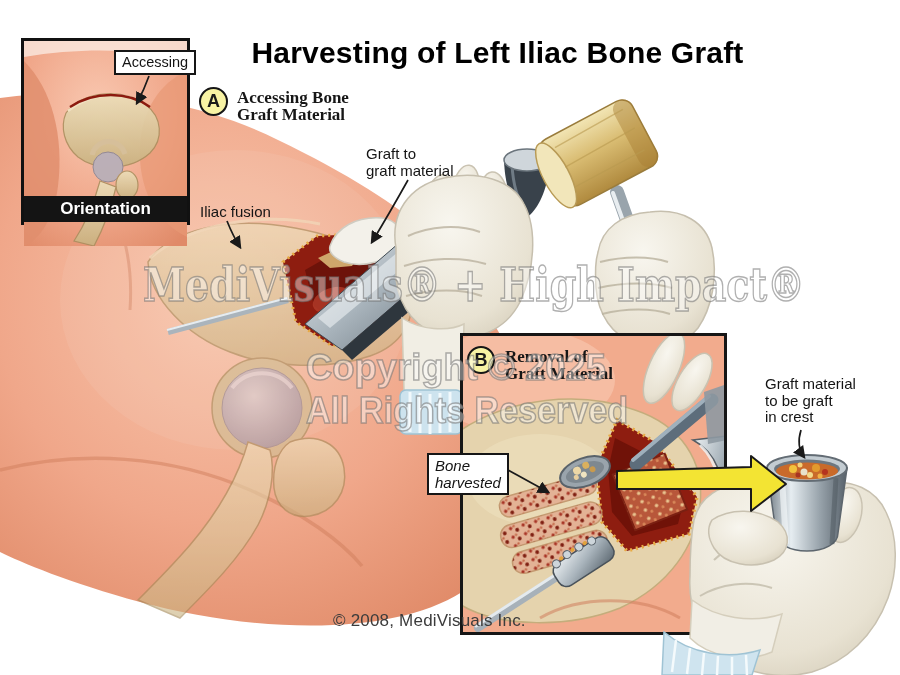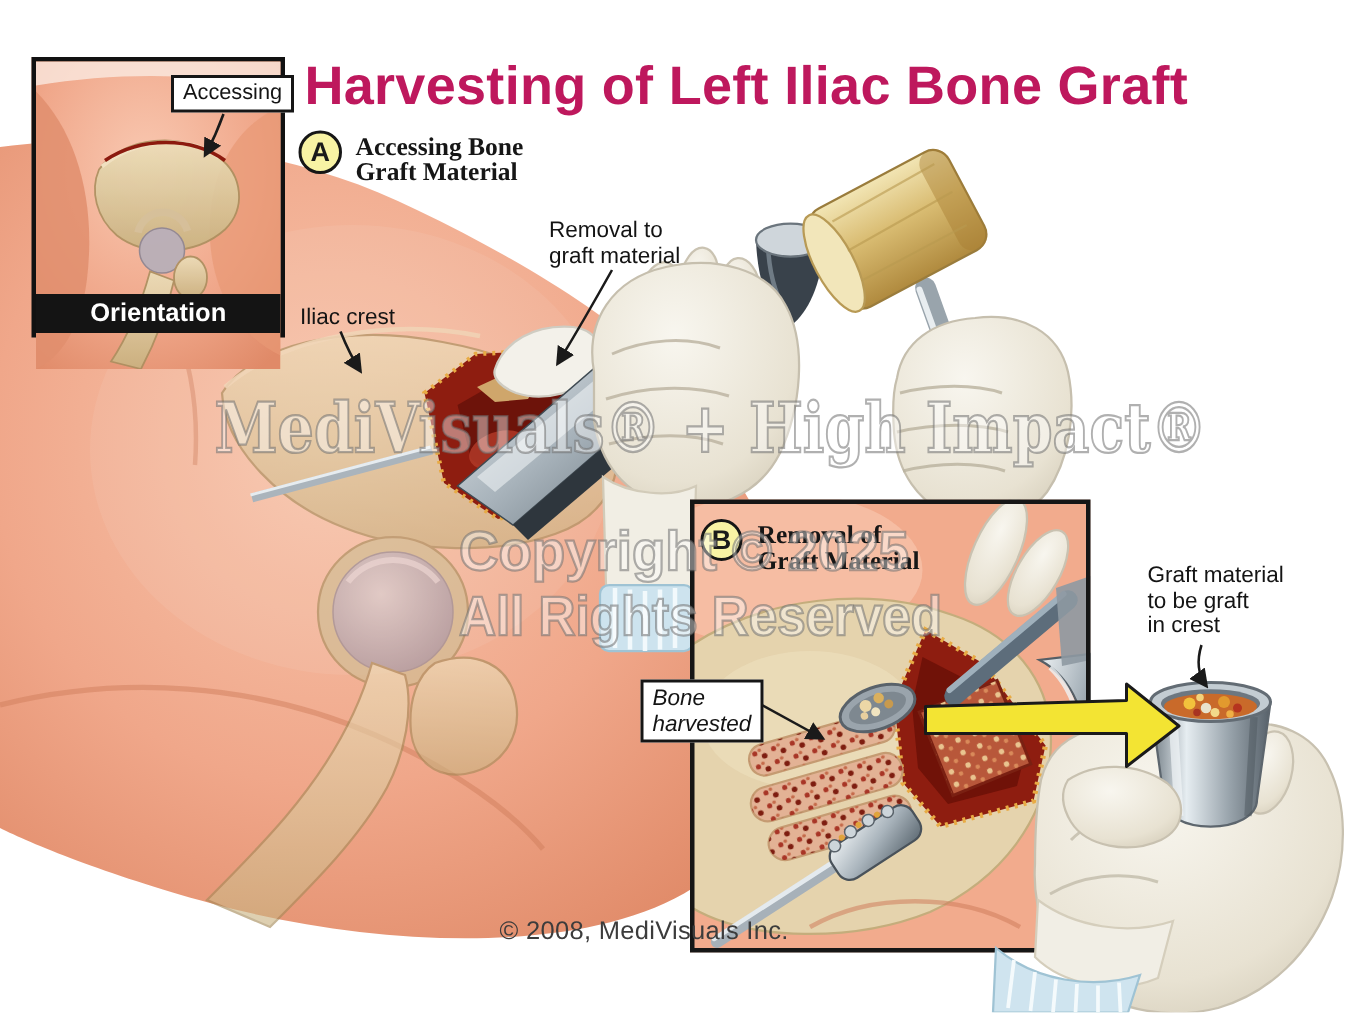--- a/index.html
+++ b/index.html
@@ -1,20 +1,20 @@
 <!DOCTYPE html>
 <html><head>
 <meta charset="utf-8">
 <style>
   html,body{margin:0;padding:0;background:#fff;}
   #stage{position:relative;width:900px;height:675px;background:#ffffff;overflow:hidden;
          font-family:"Liberation Sans",sans-serif;color:#1a1a1a;}
   .abs{position:absolute;}
-  #title{left:95px;top:36px;width:805px;text-align:center;font-size:36px;font-weight:bold;
-         letter-spacing:.2px;color:#be185d;}
+  #title{left:95px;top:36px;width:805px;text-align:center;font-size:30px;font-weight:bold;
+         letter-spacing:.2px;color:#000000;}
   .badge{width:29px;height:29px;border:2.5px solid #161616;border-radius:50%;
          background:#f8f3a4;display:flex;align-items:center;justify-content:center;
          font-size:18px;font-weight:bold;box-sizing:border-box;}
   .steplabel{font-size:17px;font-weight:bold;line-height:17px;color:#161616;font-family:Liberation Serif, serif;}
   .note{font-size:15px;line-height:16.5px;color:#141414;}
   .boxlabel{background:#fff;border:2px solid #161616;font-size:14.5px;line-height:17px;
             padding:2px 6px;box-sizing:border-box;color:#141414;}
   #inset{left:21px;top:38px;width:169px;height:187px;border:3px solid #111;background:#f3b093;
          box-sizing:border-box;}
   #inset-bar{position:absolute;left:0;right:0;bottom:0;height:26px;background:#141414;
@@ -275,25 +275,25 @@
 
   <div id="title" class="abs">Harvesting of Left Iliac Bone Graft</div>
 
   <div class="abs badge" style="left:199px;top:87px;">A</div>
   <div class="abs steplabel" style="left:237px;top:89px;">
     <span style="display:block">Accessing Bone</span>
     <span style="display:block">Graft Material</span>
   </div>
 
   <div class="abs note" style="left:366px;top:146px;">
-    <span style="display:block">Removal to</span>
+    <span style="display:block">Graft to</span>
     <span style="display:block">graft material</span>
   </div>
 
-  <div class="abs note" style="left:200px;top:204px;">Iliac crest</div>
+  <div class="abs note" style="left:200px;top:204px;">Iliac fusion</div>
 
   <div class="abs badge" style="left:467px;top:346px;width:28px;height:28px;">B</div>
   <div class="abs steplabel" style="left:505px;top:348px;">
     <span style="display:block">Removal of</span>
     <span style="display:block">Graft Material</span>
   </div>
 
   <div class="abs boxlabel" style="left:427px;top:453px;font-size:15px;font-style:italic;">
     <span style="display:block">Bone</span>
     <span style="display:block">harvested</span>

